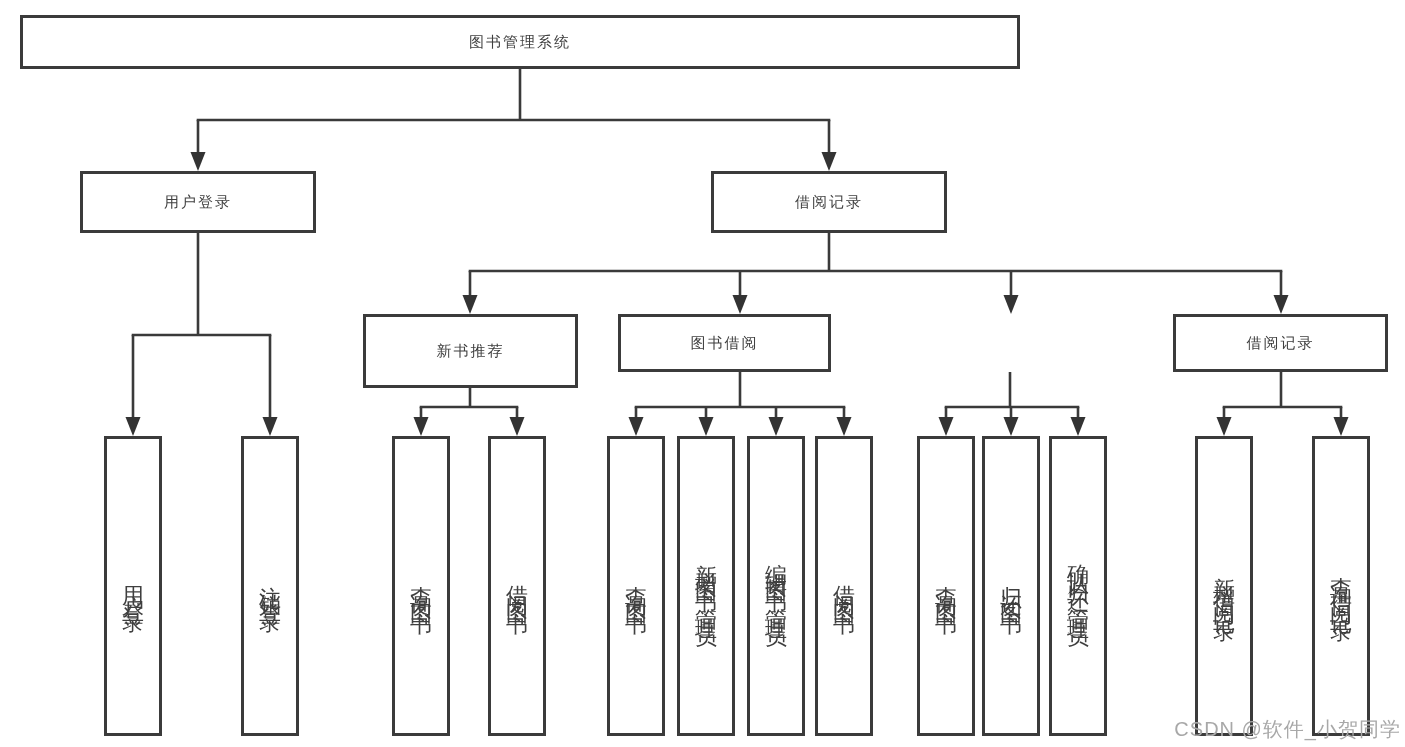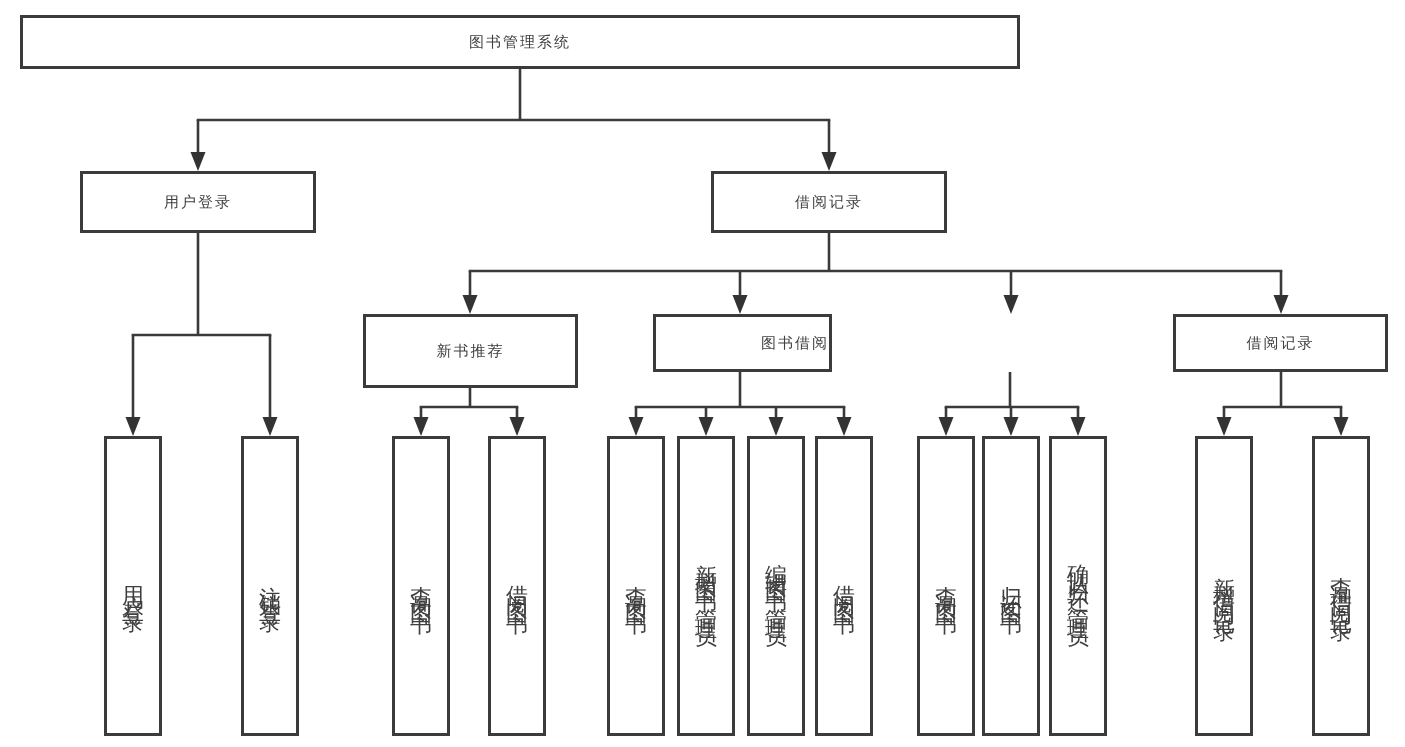--- a/index.html
+++ b/index.html
@@ -141,21 +141,21 @@
   <div class="node h-node" style="left:80px; top:171px; width:236px; height:62px;">
     <span>用户登录</span>
   </div>
   <div class="node h-node" style="left:711px; top:171px; width:236px; height:62px;">
     <span>借阅记录</span>
   </div>
 
   <div class="node h-node" style="left:363px; top:314px; width:215px; height:74px;">
     <span>新书推荐</span>
   </div>
-  <div class="node h-node" style="left:653px; top:314px; width:179px; height:58px;justify-content:flex-end;">
+  <div class="node h-node" style="left:618px; top:314px; width:213px; height:58px;">
     <span>图书借阅</span>
   </div>
   <div class="node h-node" style="left:1173px; top:314px; width:215px; height:58px;">
     <span>借阅记录</span>
   </div>
 
   <div class="node v-node" style="left:104px; top:436px; width:58px; height:300px;">
     <span>用户登录</span>
   </div>
   <div class="node v-node" style="left:241px; top:436px; width:58px; height:300px;">
@@ -192,14 +192,15 @@
     <span>确认归还（管理员）</span>
   </div>
 
   <div class="node v-node" style="left:1195px; top:436px; width:58px; height:300px;">
     <span>新增借阅记录</span>
   </div>
   <div class="node v-node" style="left:1312px; top:436px; width:58px; height:300px;">
     <span>查询借阅记录</span>
   </div>
 
+  <div class="watermark">CSDN @软件_小贺同学</div>
 
 </div>
 
 </body></html>

